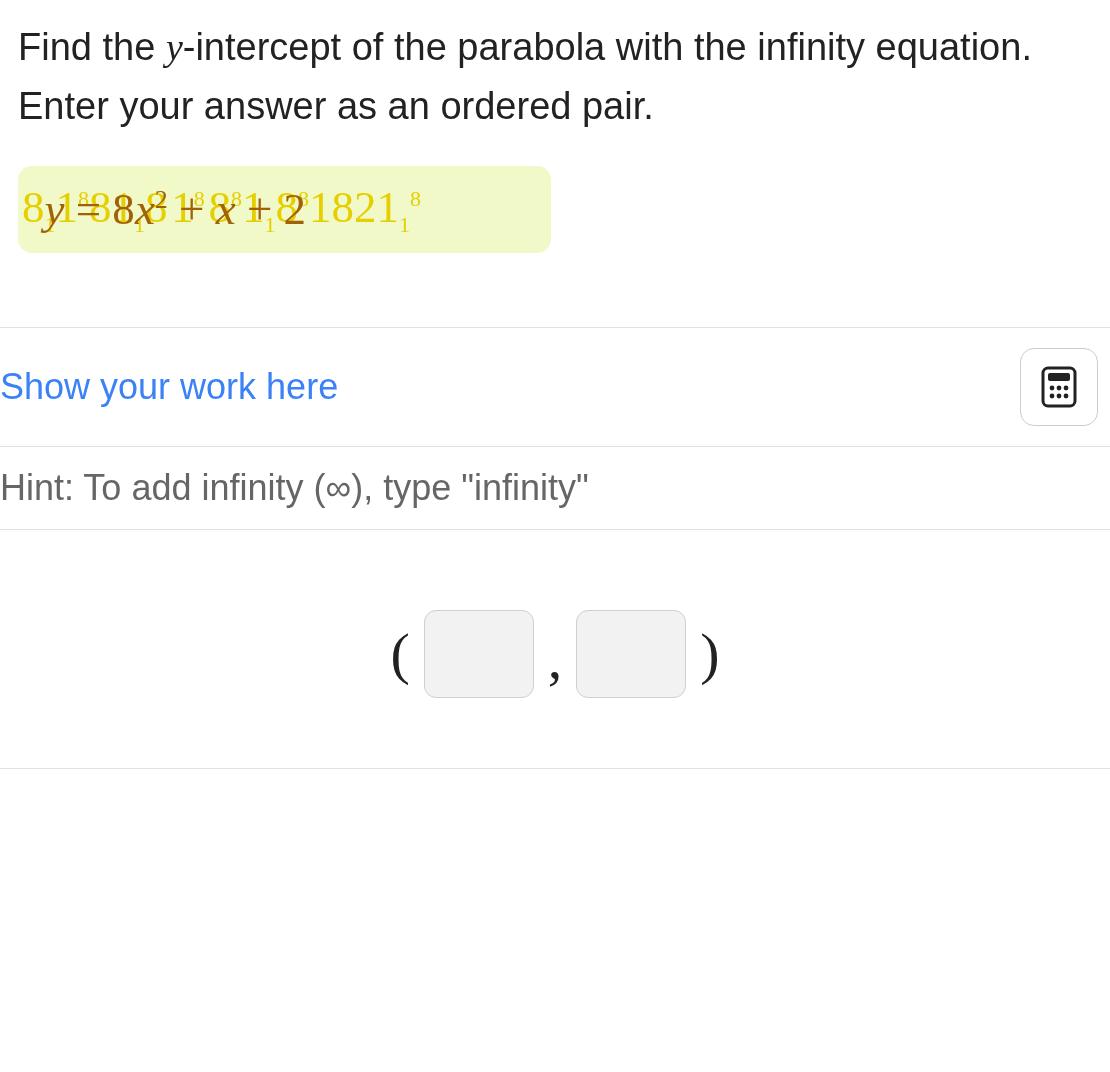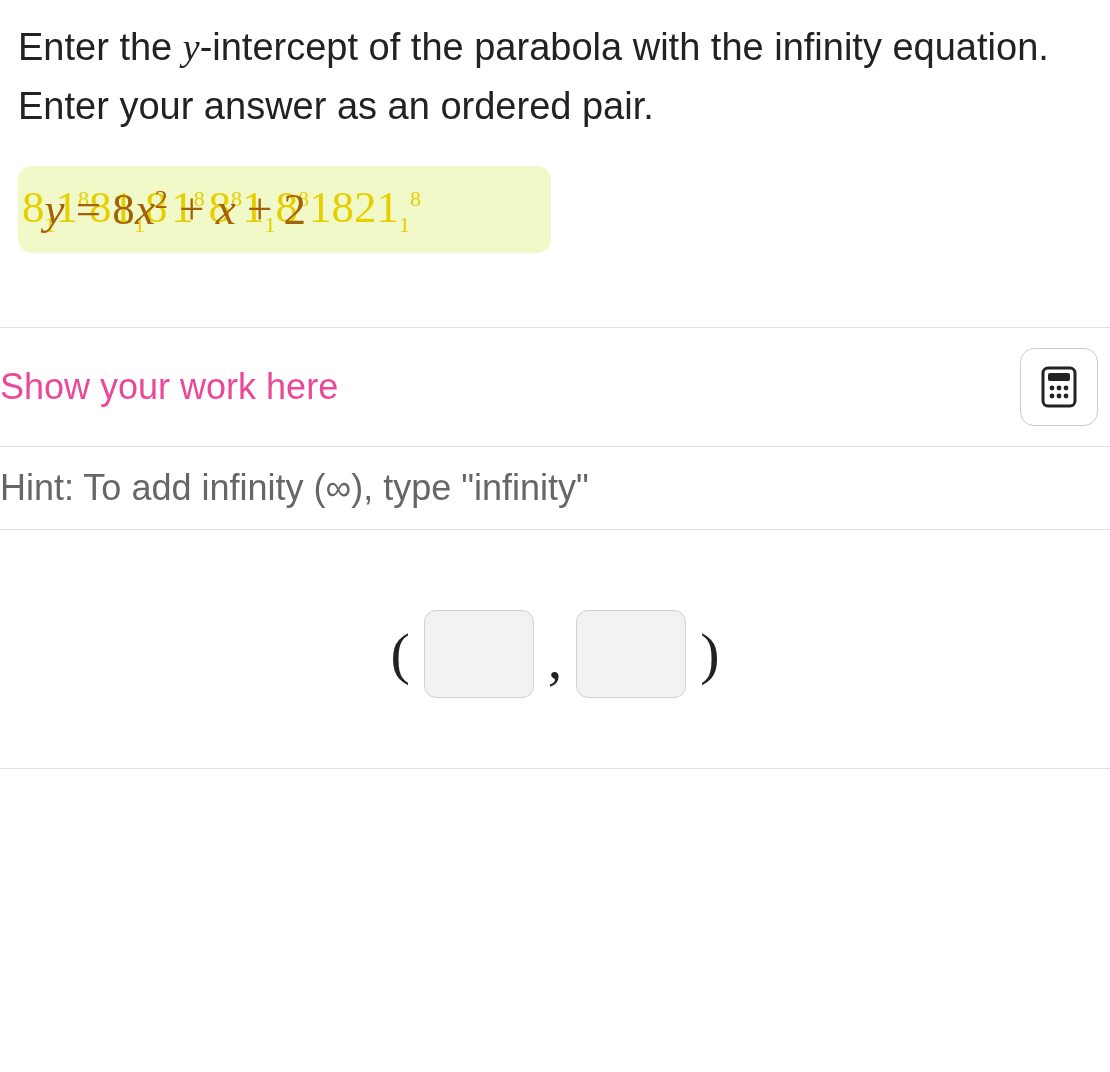--- a/index.html
+++ b/index.html
@@ -72,21 +72,21 @@
     .divider-section {
       border-top: 1px solid #e2e2e2;
       border-bottom: 1px solid #e2e2e2;
       display: flex;
       align-items: center;
       justify-content: space-between;
       padding: 20px 30px 20px 18px;
       margin: 30px -18px 0 -18px;
     }
     .show-work {
-      color: #ec4899;
+      color: #3b82f6;
       font-size: 36px;
     }
     .calc-btn {
       width: 78px;
       height: 78px;
       border: 1px solid #ccc;
       border-radius: 14px;
       display: flex;
       align-items: center;
       justify-content: center;
@@ -134,21 +134,21 @@
     .bottom-bar {
       border-top: 1px solid #e2e2e2;
       height: 40px;
     }
   </style>
 </head>
 <body>
 
 <div class="container">
   <div class="question">
-    <span>Enter the </span><span class="italic">y</span><span>-intercept of the parabola with the infinity equation. Enter your answer as an ordered pair.</span>
+    <span>Find the </span><span class="italic">y</span><span>-intercept of the parabola with the infinity equation. Enter your answer as an ordered pair.</span>
   </div>
 
   <div class="highlight-box">
     <div class="eq-stack">
       <div class="eq-yellow">8<span class="sub">1</span>1<span class="sup">8</span>81<span class="sub">1</span>8 1<span class="sup">8</span> 8<span class="sup">8</span>1<span class="sub">1</span>8<span class="sup">8</span>1821<span class="sub">1</span><span class="sup">8</span></div>
       <div class="eq-blue">&nbsp;&nbsp;<span class="var">y</span>&nbsp;=&nbsp;8<span class="var">x</span><span class="sup2">2</span>&nbsp;+&nbsp;<span class="var">x</span>&nbsp;+&nbsp;2</div>
     </div>
   </div>
 </div>
 

